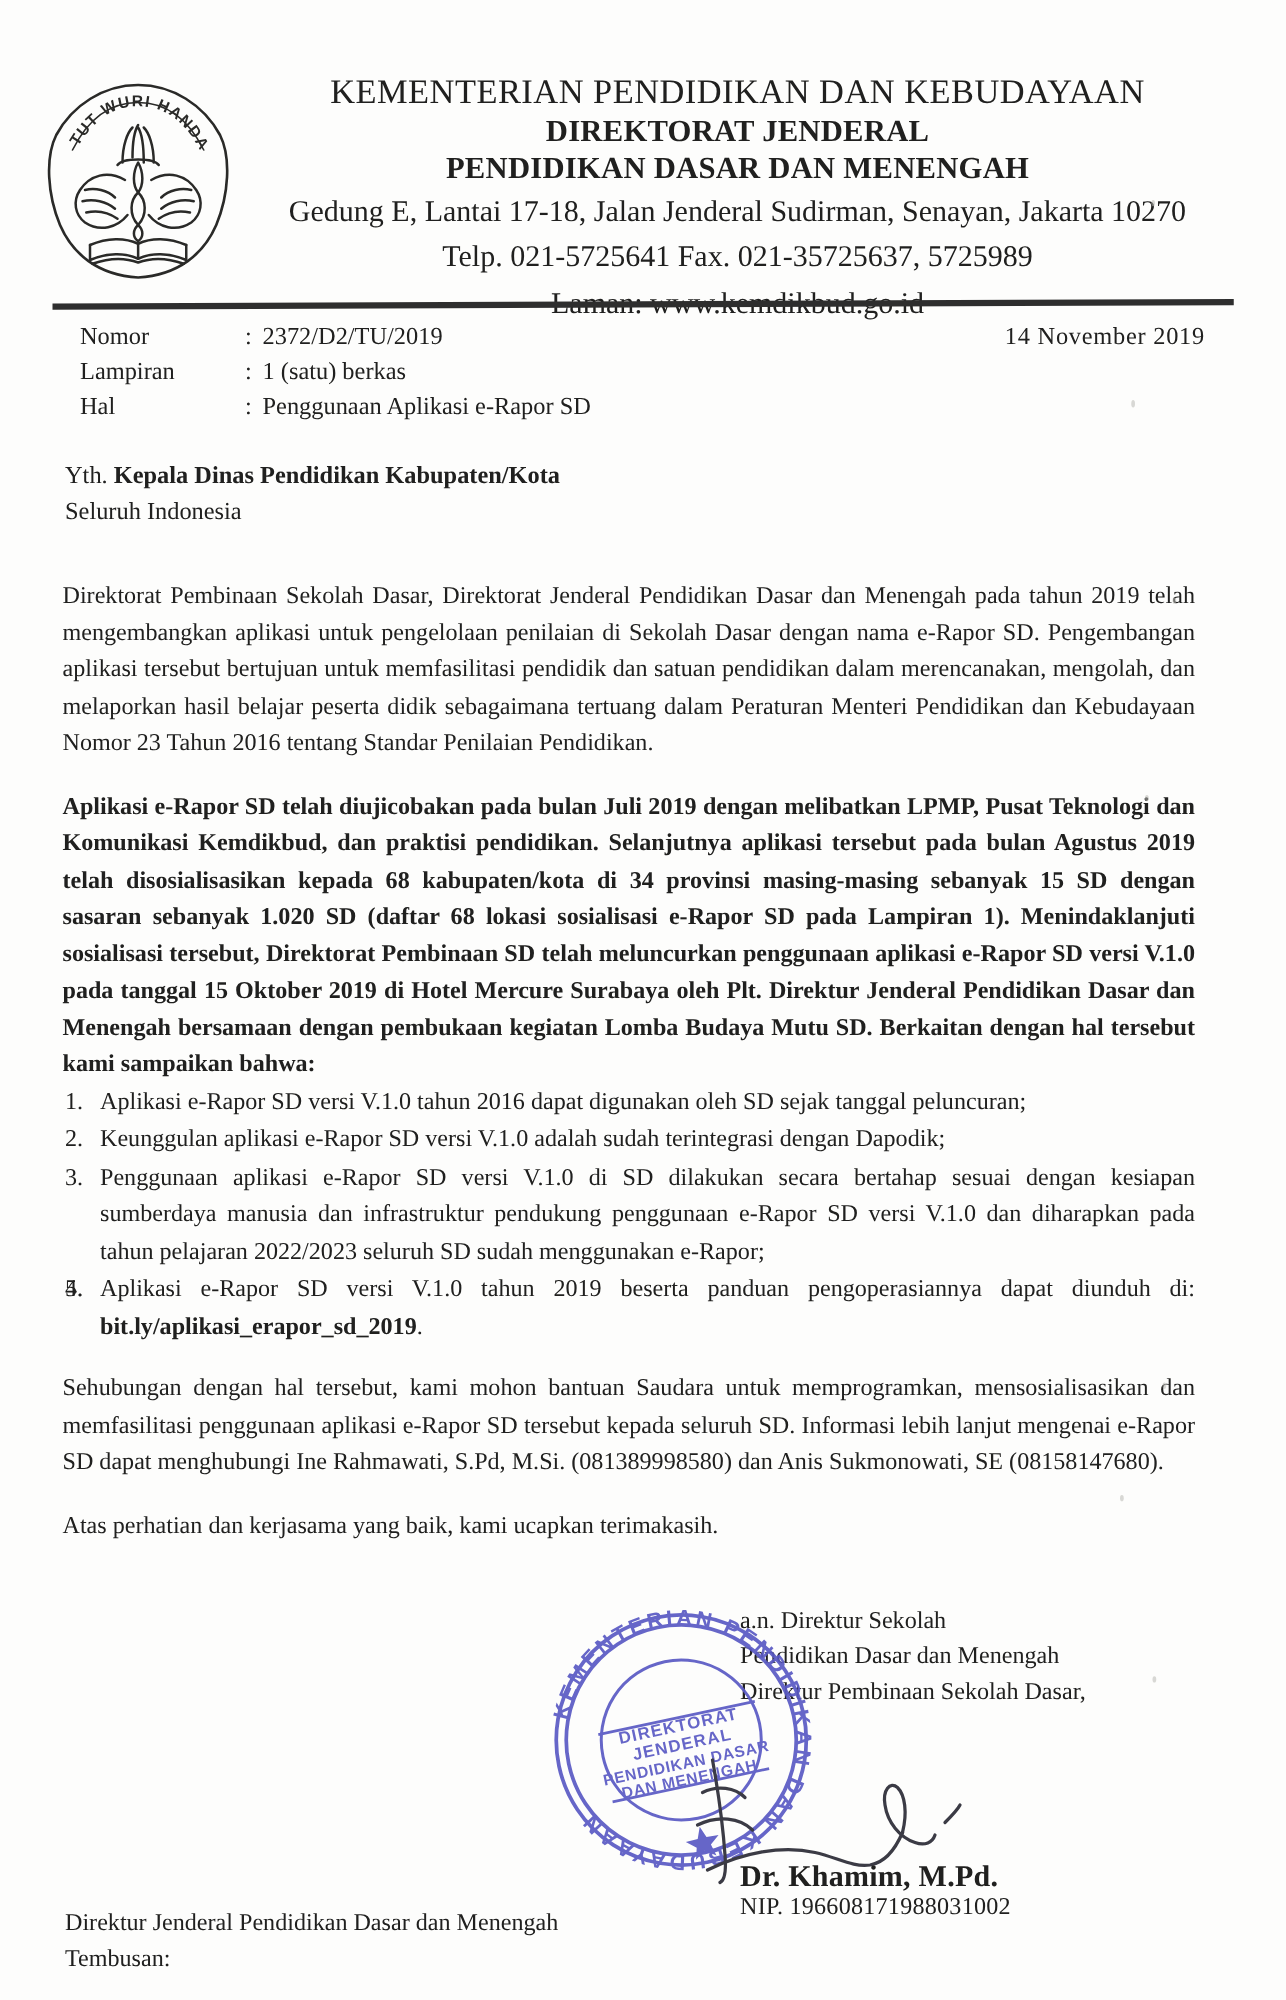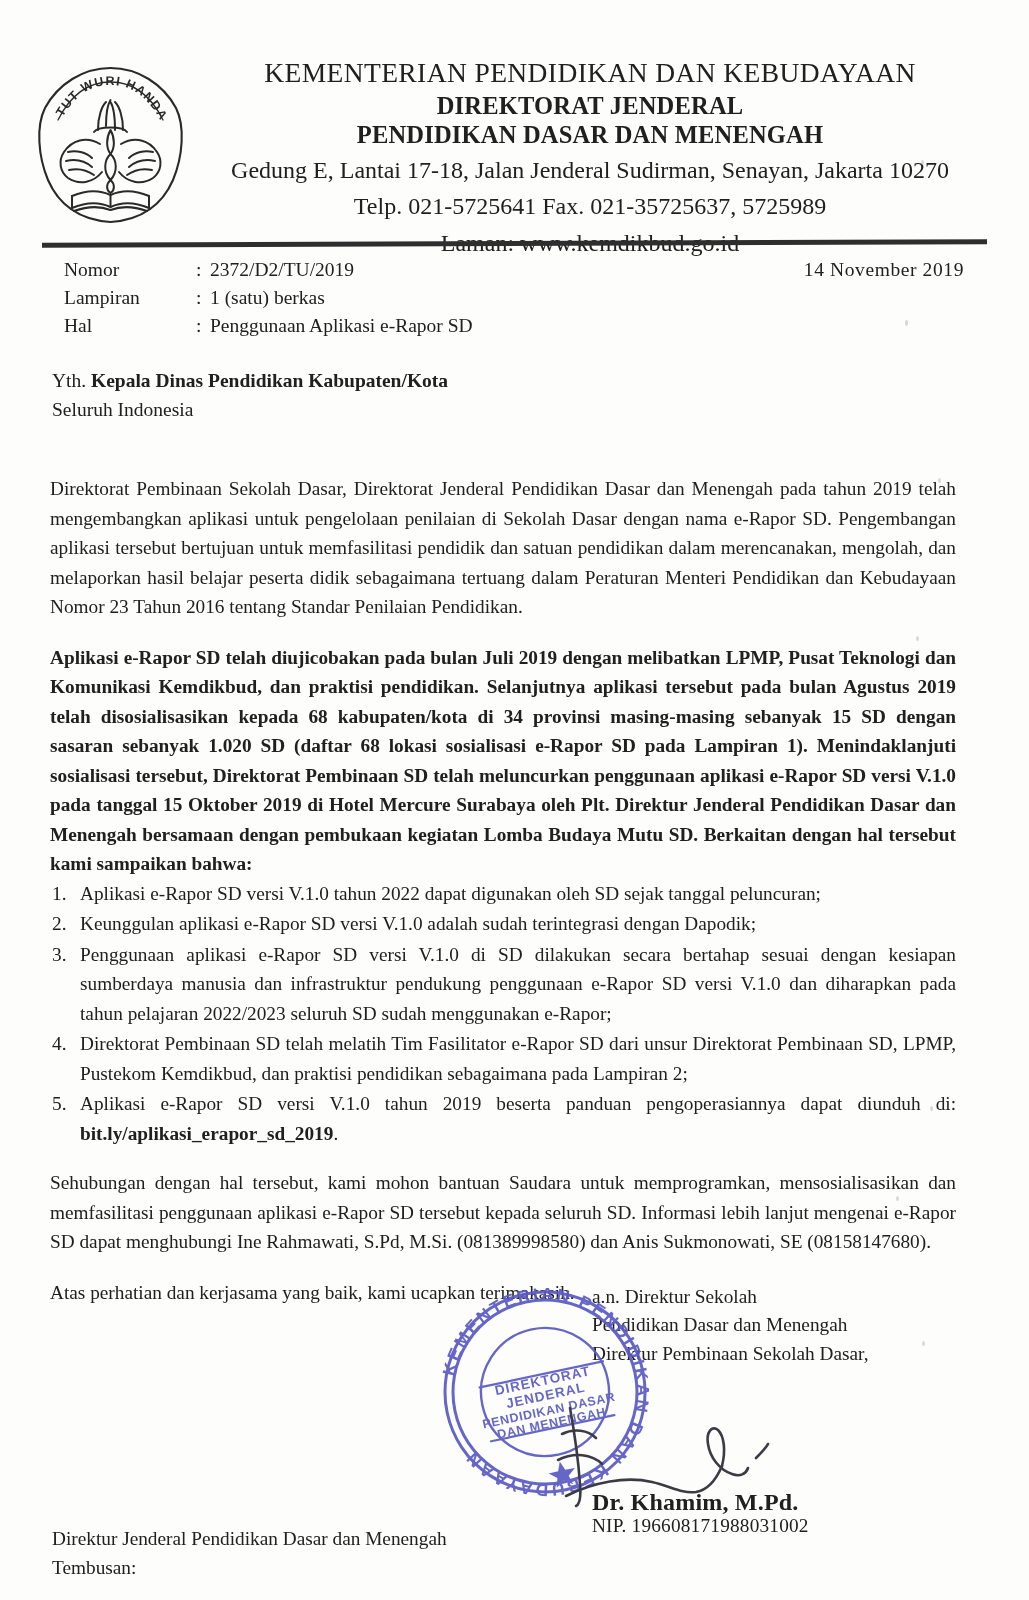--- a/index.html
+++ b/index.html
@@ -128,21 +128,21 @@
     position: absolute;
     left: 50px;
     top: 462px;
     width: 906px;
     font-size: 19.3px;
     line-height: 1.53;
   }
   .para {
     text-align: justify;
     text-justify: inter-word;
-    margin: 12px 0 21px 0;
+    margin: 0 0 21px 0;
   }
   .para.tight { margin-bottom: 0; font-weight: bold; }
 
   ol.numlist {
     margin: 0 0 20px 0;
     padding: 0;
     list-style: none;
   }
   ol.numlist li {
     position: relative;
@@ -306,33 +306,32 @@
 
   <div class="body-wrap">
 
     <p class="para">Direktorat Pembinaan Sekolah Dasar, Direktorat Jenderal Pendidikan Dasar dan Menengah pada tahun 2019 telah mengembangkan aplikasi untuk pengelolaan penilaian di Sekolah Dasar dengan nama e-Rapor SD. Pengembangan aplikasi tersebut bertujuan untuk memfasilitasi pendidik dan satuan pendidikan dalam merencanakan, mengolah, dan melaporkan hasil belajar peserta didik sebagaimana tertuang dalam Peraturan Menteri Pendidikan dan Kebudayaan Nomor 23 Tahun 2016 tentang Standar Penilaian Pendidikan.</p>
 
     <p class="para tight">Aplikasi e-Rapor SD telah diujicobakan pada bulan Juli 2019 dengan melibatkan LPMP, Pusat Teknologi dan Komunikasi Kemdikbud, dan praktisi pendidikan. Selanjutnya aplikasi tersebut pada bulan Agustus 2019 telah disosialisasikan kepada 68 kabupaten/kota di 34 provinsi masing-masing sebanyak 15 SD dengan sasaran sebanyak 1.020 SD (daftar 68 lokasi sosialisasi e-Rapor SD pada Lampiran 1). Menindaklanjuti sosialisasi tersebut, Direktorat Pembinaan SD telah meluncurkan penggunaan aplikasi e-Rapor SD versi V.1.0 pada tanggal 15 Oktober 2019 di Hotel Mercure Surabaya oleh Plt. Direktur Jenderal Pendidikan Dasar dan Menengah bersamaan dengan pembukaan kegiatan Lomba Budaya Mutu SD. Berkaitan dengan hal tersebut kami sampaikan bahwa:</p>
 
     <ol class="numlist">
       <li>
         <span class="num">1.</span>
-        <span>Aplikasi e-Rapor SD versi V.1.0 tahun 2022 dapat digunakan oleh SD sejak tanggal peluncuran;</span>
+        <span>Aplikasi e-Rapor SD versi V.1.0 tahun 2016 dapat digunakan oleh SD sejak tanggal peluncuran;</span>
       </li>
       <li>
         <span class="num">2.</span>
         <span>Keunggulan aplikasi e-Rapor SD versi V.1.0 adalah sudah terintegrasi dengan Dapodik;</span>
       </li>
       <li>
         <span class="num">3.</span>
         <span>Penggunaan aplikasi e-Rapor SD versi V.1.0 di SD dilakukan secara bertahap sesuai dengan kesiapan sumberdaya manusia dan infrastruktur pendukung penggunaan e-Rapor SD versi V.1.0 dan diharapkan pada tahun pelajaran 2022/2023 seluruh SD sudah menggunakan e-Rapor;</span>
       </li>
       <li>
         <span class="num">4.</span>
-        <span>Direktorat Pembinaan SD telah melatih Tim Fasilitator e-Rapor SD dari unsur Direktorat Pembinaan SD, LPMP, Pustekom Kemdikbud, dan praktisi pendidikan sebagaimana pada Lampiran 2;</span>
       </li>
       <li>
         <span class="num">5.</span>
         <span>Aplikasi e-Rapor SD versi V.1.0 tahun 2019 beserta panduan pengoperasiannya dapat diunduh di: </span><b class="bold-url">bit.ly/aplikasi_erapor_sd_2019</b><span>.</span>
       </li>
     </ol>
 
     <p class="para">Sehubungan dengan hal tersebut, kami mohon bantuan Saudara untuk memprogramkan, mensosialisasikan dan memfasilitasi penggunaan aplikasi e-Rapor SD tersebut kepada seluruh SD. Informasi lebih lanjut mengenai e-Rapor SD dapat menghubungi Ine Rahmawati, S.Pd, M.Si. (081389998580) dan Anis Sukmonowati, SE (08158147680).</p>
 
     <p class="para">Atas perhatian dan kerjasama yang baik, kami ucapkan terimakasih.</p>

